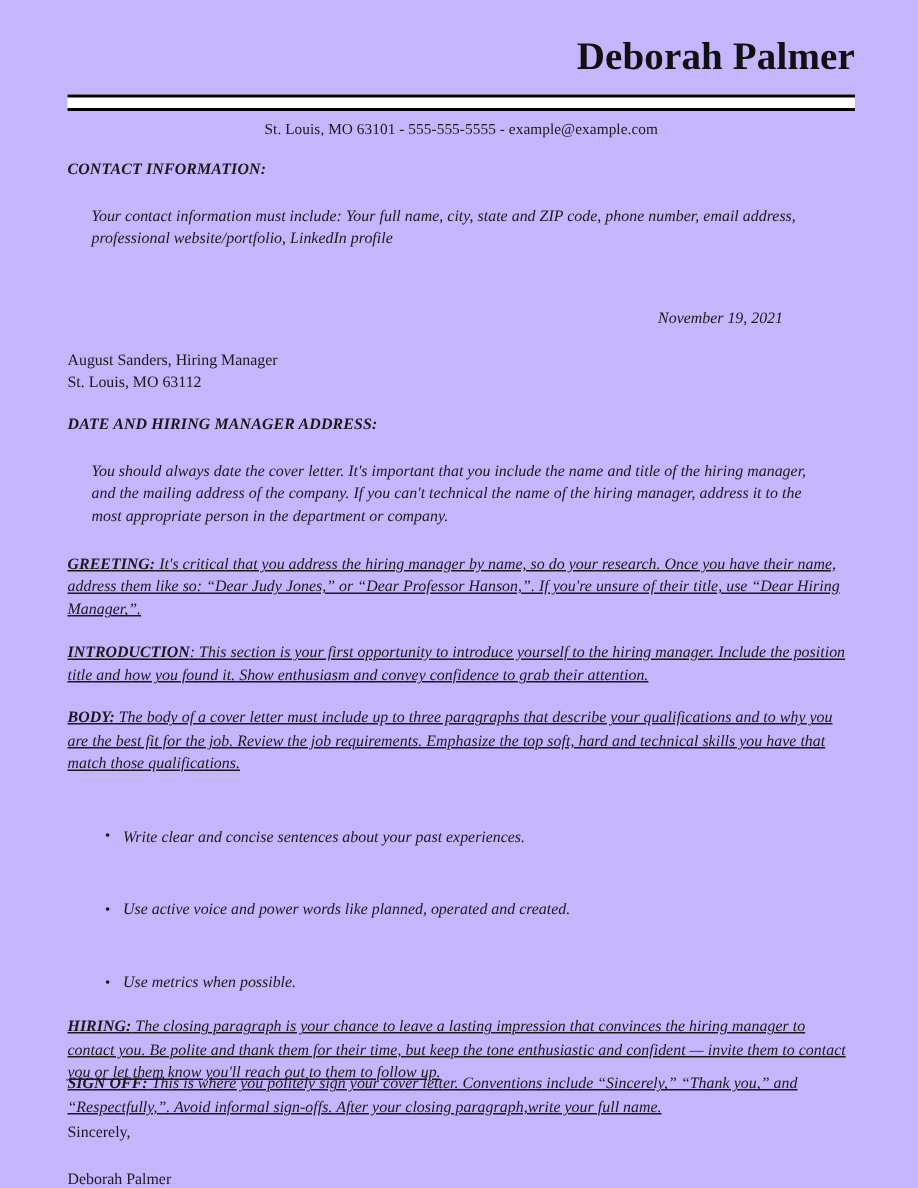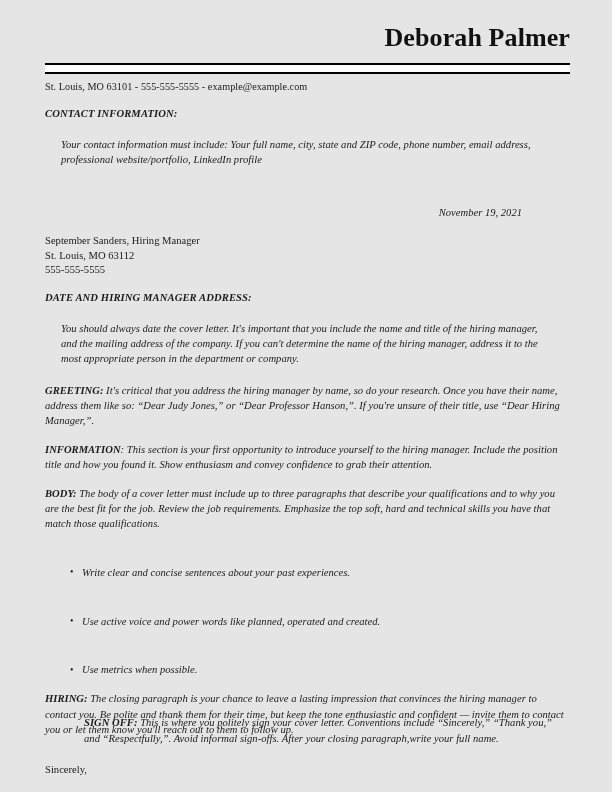--- a/index.html
+++ b/index.html
@@ -14,21 +14,21 @@
     font-family: "Liberation Serif", "DejaVu Serif", serif;
     color: #1a1a1a;
     -webkit-font-smoothing: antialiased;
   }
   .page {
     position: relative;
     width: 612px;
     height: 792px;
     box-sizing: border-box;
     padding: 0 42px 0 45px;
-    background: #e5e5e5;
+    background: #c4b5fd;
   }
 
   
   .doc-header {
     padding-top: 24px;
   }
   .applicant-name {
     text-align: right;
     font-size: 26px;
     font-weight: bold;
@@ -39,21 +39,21 @@
     padding-right: 0px;
   }
   .header-rule {
     margin-top: 10px;
     height: 7px;
     border-top: 2.4px solid #000;
     border-bottom: 2.4px solid #000;
     background: #ffffff;
   }
   .contact-line {
-    text-align: left;
+    text-align: center;
     font-size: 10.2px;
     line-height: 1.3;
     margin-top: 6px;
     color: #1a1a1a;
     letter-spacing: 0.05px;
   }
 
   
   .block {
     margin-top: 13px;
@@ -72,20 +72,21 @@
     line-height: 1.45;
     margin: 16px;
     letter-spacing: 0.02px;
   }
   .tip-inline {
     font-style: italic;
     font-size: 10.6px;
     line-height: 1.45;
     margin: 0;
     letter-spacing: 0.02px;
+    text-decoration: underline;
   }
   .tip-inline .lead {
     font-weight: bold;
   }
 
   
   .letter-date {
     text-align: right;
     font-size: 10.6px;
     margin: 0;
@@ -145,21 +146,20 @@
     font-style: normal;
     font-size: 10px;
   }
 
   
   .footer-block {
     position: absolute;
     left: 45px;
     right: 42px;
     bottom: 46px;
-    margin-left: 39px;
   }
 </style>
 </head>
 <body>
 
 <div class="page">
 
   <div class="doc-header">
     <div class="applicant-name">Deborah Palmer</div>
     <div class="header-rule"></div>
@@ -167,37 +167,36 @@
   </div>
 
   <div class="block">
     <div class="tip-heading">CONTACT INFORMATION:</div>
     <div class="tip-body">Your contact information must include: Your full name, city, state and ZIP code, phone number, email address, professional website/portfolio, LinkedIn profile</div>
   </div>
 
   <div class="letter-date">November 19, 2021</div>
 
   <div class="recipient-block">
-    <div>September Sanders, Hiring Manager</div>
+    <div>August Sanders, Hiring Manager</div>
     <div>St. Louis, MO 63112</div>
-    <div>555-555-5555</div>
   </div>
 
   <div class="block">
     <div class="tip-heading">DATE AND HIRING MANAGER ADDRESS:</div>
-    <div class="tip-body">You should always date the cover letter. It's important that you include the name and title of the hiring manager, and the mailing address of the company. If you can't determine the name of the hiring manager, address it to the most appropriate person in the department or company.</div>
+    <div class="tip-body">You should always date the cover letter. It's important that you include the name and title of the hiring manager, and the mailing address of the company. If you can't technical the name of the hiring manager, address it to the most appropriate person in the department or company.</div>
   </div>
 
 
   <div class="block">
     <p class="tip-inline"><span class="lead">GREETING:</span><span> It's critical that you address the hiring manager by name, so do your research. Once you have their name, address them like so: “Dear Judy Jones,” or “Dear Professor Hanson,”. If you're unsure of their title, use “Dear Hiring Manager,”.</span></p>
   </div>
 
   <div class="block">
-    <p class="tip-inline"><span class="lead">INFORMATION</span><span>: This section is your first opportunity to introduce yourself to the hiring manager. Include the position title and how you found it. Show enthusiasm and convey confidence to grab their attention.</span></p>
+    <p class="tip-inline"><span class="lead">INTRODUCTION</span><span>: This section is your first opportunity to introduce yourself to the hiring manager. Include the position title and how you found it. Show enthusiasm and convey confidence to grab their attention.</span></p>
   </div>
 
   <div class="block">
     <p class="tip-inline"><span class="lead">BODY:</span><span>  The body of a cover letter must include up to three paragraphs that describe your qualifications and to why you are the best fit for the job. Review the job requirements. Emphasize the top soft, hard and technical skills you have that match those qualifications.</span></p>
     <ul class="tip-bullets">
       <li>Write clear and concise sentences about your past experiences.</li>
       <li>Use active voice and power words like planned, operated and created.</li>
       <li>Use metrics when possible.</li>
     </ul>
   </div>

